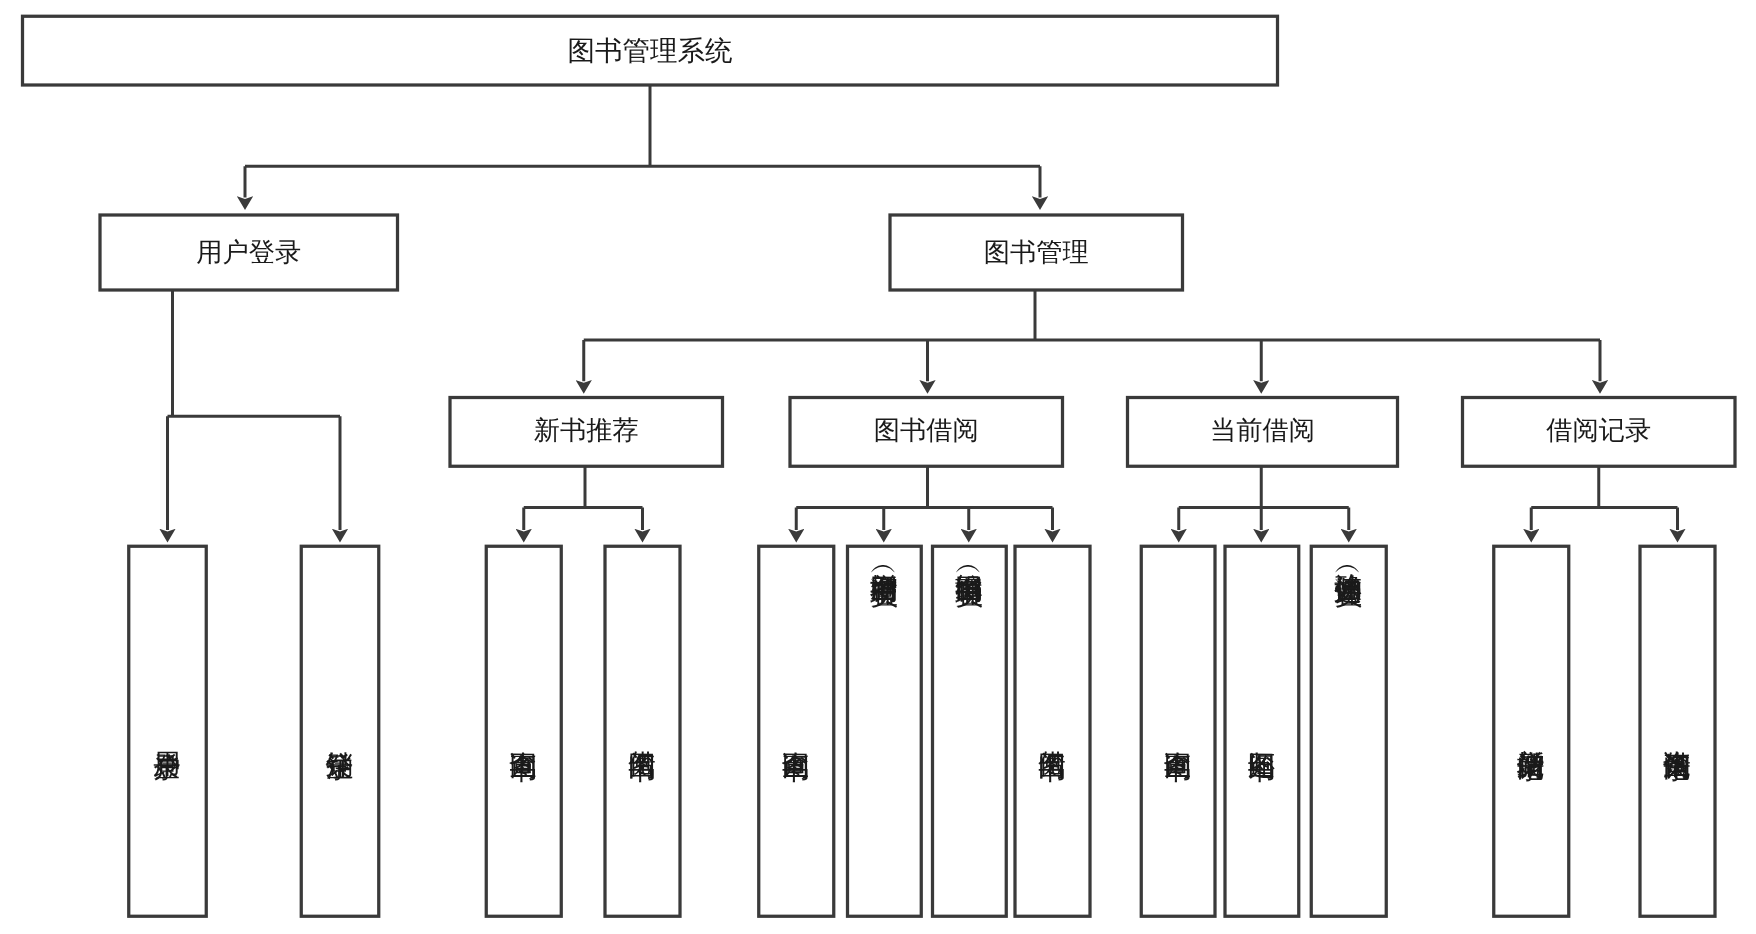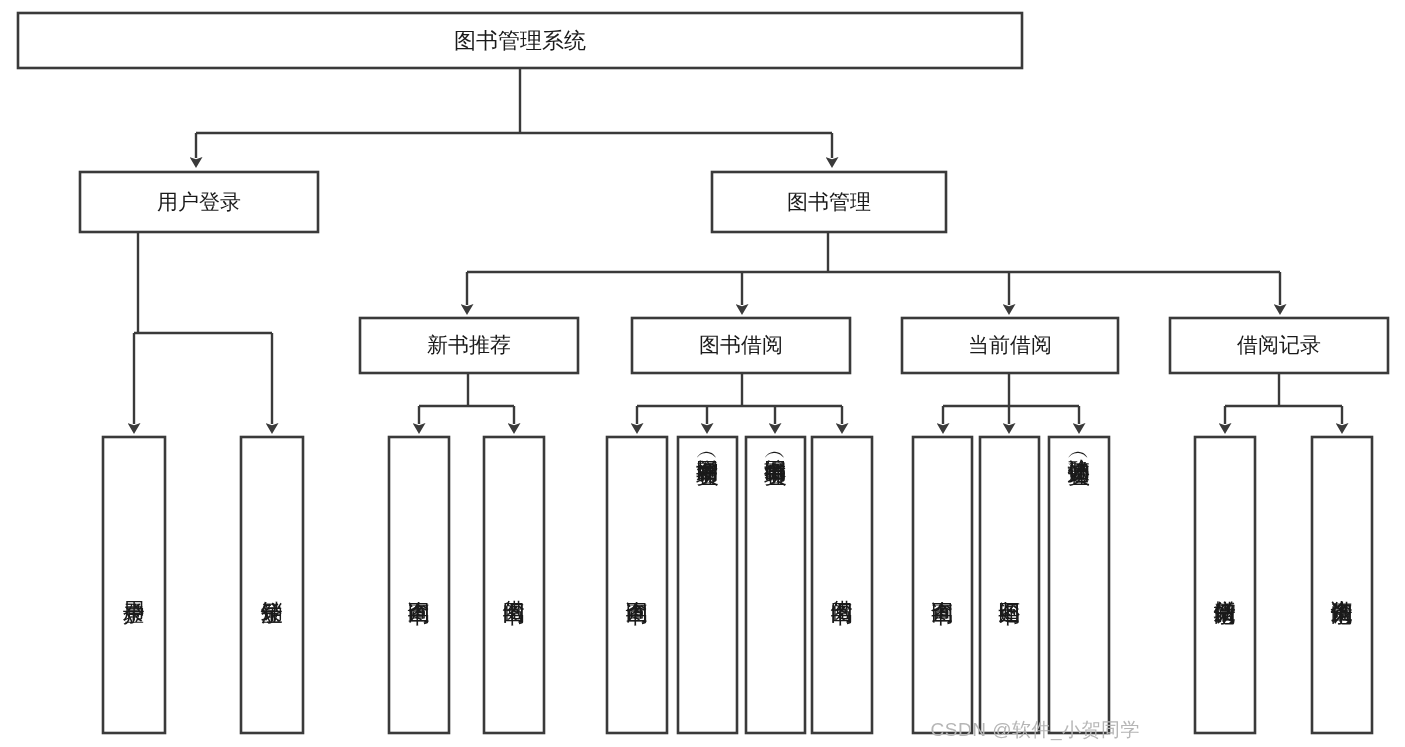--- a/index.html
+++ b/index.html
@@ -239,15 +239,14 @@
   <div class="vlabel top-aligned" style="left:746px; top:437px; width:59px; height:296px;">编辑图书（管理员）</div>
   <div class="vlabel" style="left:812px; top:437px; width:60px; height:296px;">借阅图书</div>
 
   <div class="vlabel" style="left:913px; top:437px; width:59px; height:296px;">查询图书</div>
   <div class="vlabel" style="left:980px; top:437px; width:59px; height:296px;">归还图书</div>
   <div class="vlabel top-aligned" style="left:1049px; top:437px; width:60px; height:296px;">确认归还（管理员）</div>
 
   <div class="vlabel" style="left:1195px; top:437px; width:60px; height:296px;">新增借阅记录</div>
   <div class="vlabel" style="left:1312px; top:437px; width:60px; height:296px;">查询借阅记录</div>
 
-  <div id="watermark">CSDN @软件_小贺同学</div>
 
 </div>
 
 </body></html>

